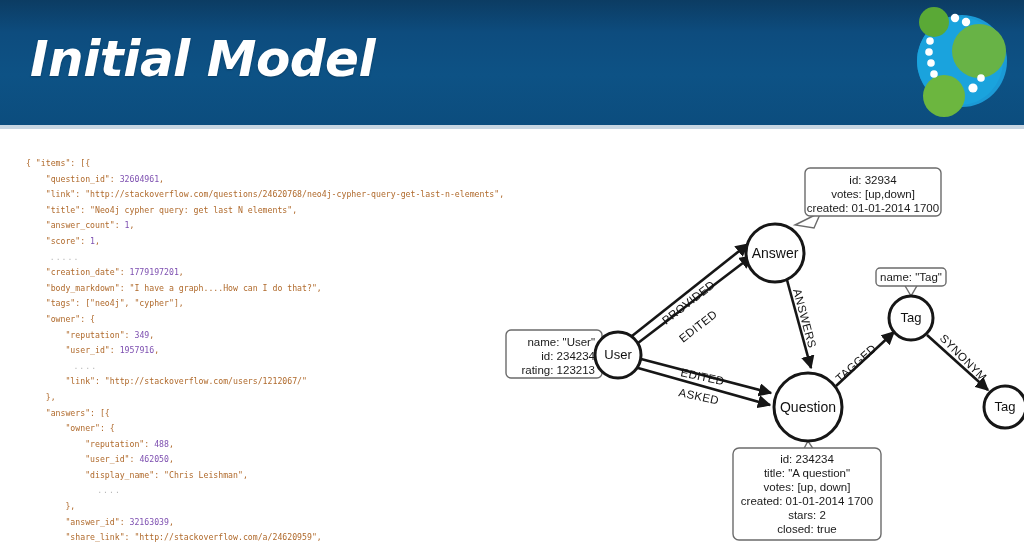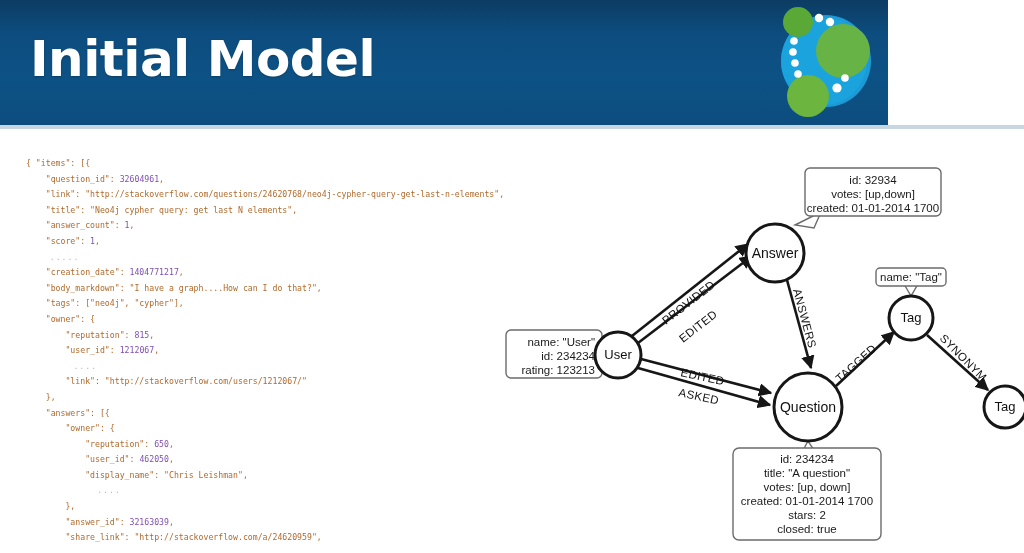--- a/index.html
+++ b/index.html
@@ -17,24 +17,25 @@
   .slide {
     position: absolute;
     inset: 0;
     background: #ffffff;
   }
 
   
   .header {
     position: absolute;
     left: 0; top: 0;
-    width: 888px;
+    width: 1024px;
     height: 125px;
     background: linear-gradient(180deg, #0c3c63 0%, #0d4c7e 26%, #0d5285 60%, #0c4d7e 100%);
     overflow: hidden;
+    font-style: italic;
   }
   .header-rule {
     position: absolute;
     left: 0; top: 125px;
     width: 1024px;
     height: 4px;
     background: #c8d6e2;
   }
   .header-title {
     position: absolute;
@@ -124,32 +125,32 @@
   </div>
   <div class="header-rule"></div>
 
   <div class="code" id="code-block"><span>{ "items": [{</span>
 <span>    "question_id": <span class="num">32604961</span>,</span>
 <span>    "link": "http://stackoverflow.com/questions/24620768/neo4j-cypher-query-get-last-n-elements",</span>
 <span>    "title": "Neo4j cypher query: get last N elements",</span>
 <span>    "answer_count": <span class="num">1</span>,</span>
 <span>    "score": <span class="num">1</span>,</span>
 <span class="dots">    .....</span>
-<span>    "creation_date": <span class="num">1404771217</span>,</span>
+<span>    "creation_date": <span class="num">1779197201</span>,</span>
 <span>    "body_markdown": "I have a graph....How can I do that?",</span>
 <span>    "tags": ["neo4j", "cypher"],</span>
 <span>    "owner": {</span>
-<span>        "reputation": <span class="num">815</span>,</span>
-<span>        "user_id": <span class="num">1212067</span>,</span>
+<span>        "reputation": <span class="num">349</span>,</span>
+<span>        "user_id": <span class="num">1957916</span>,</span>
 <span class="dots">        ....</span>
 <span>        "link": "http://stackoverflow.com/users/1212067/"</span>
 <span>    },</span>
 <span>    "answers": [{</span>
 <span>        "owner": {</span>
-<span>            "reputation": <span class="num">650</span>,</span>
+<span>            "reputation": <span class="num">488</span>,</span>
 <span>            "user_id": <span class="num">462050</span>,</span>
 <span>            "display_name": "Chris Leishman",</span>
 <span class="dots">            ....</span>
 <span>        },</span>
 <span>        "answer_id": <span class="num">32163039</span>,</span>
 <span>        "share_link": "http://stackoverflow.com/a/24620959",</span>
 <span class="dots">        ....</span>
 
 
 </div>

